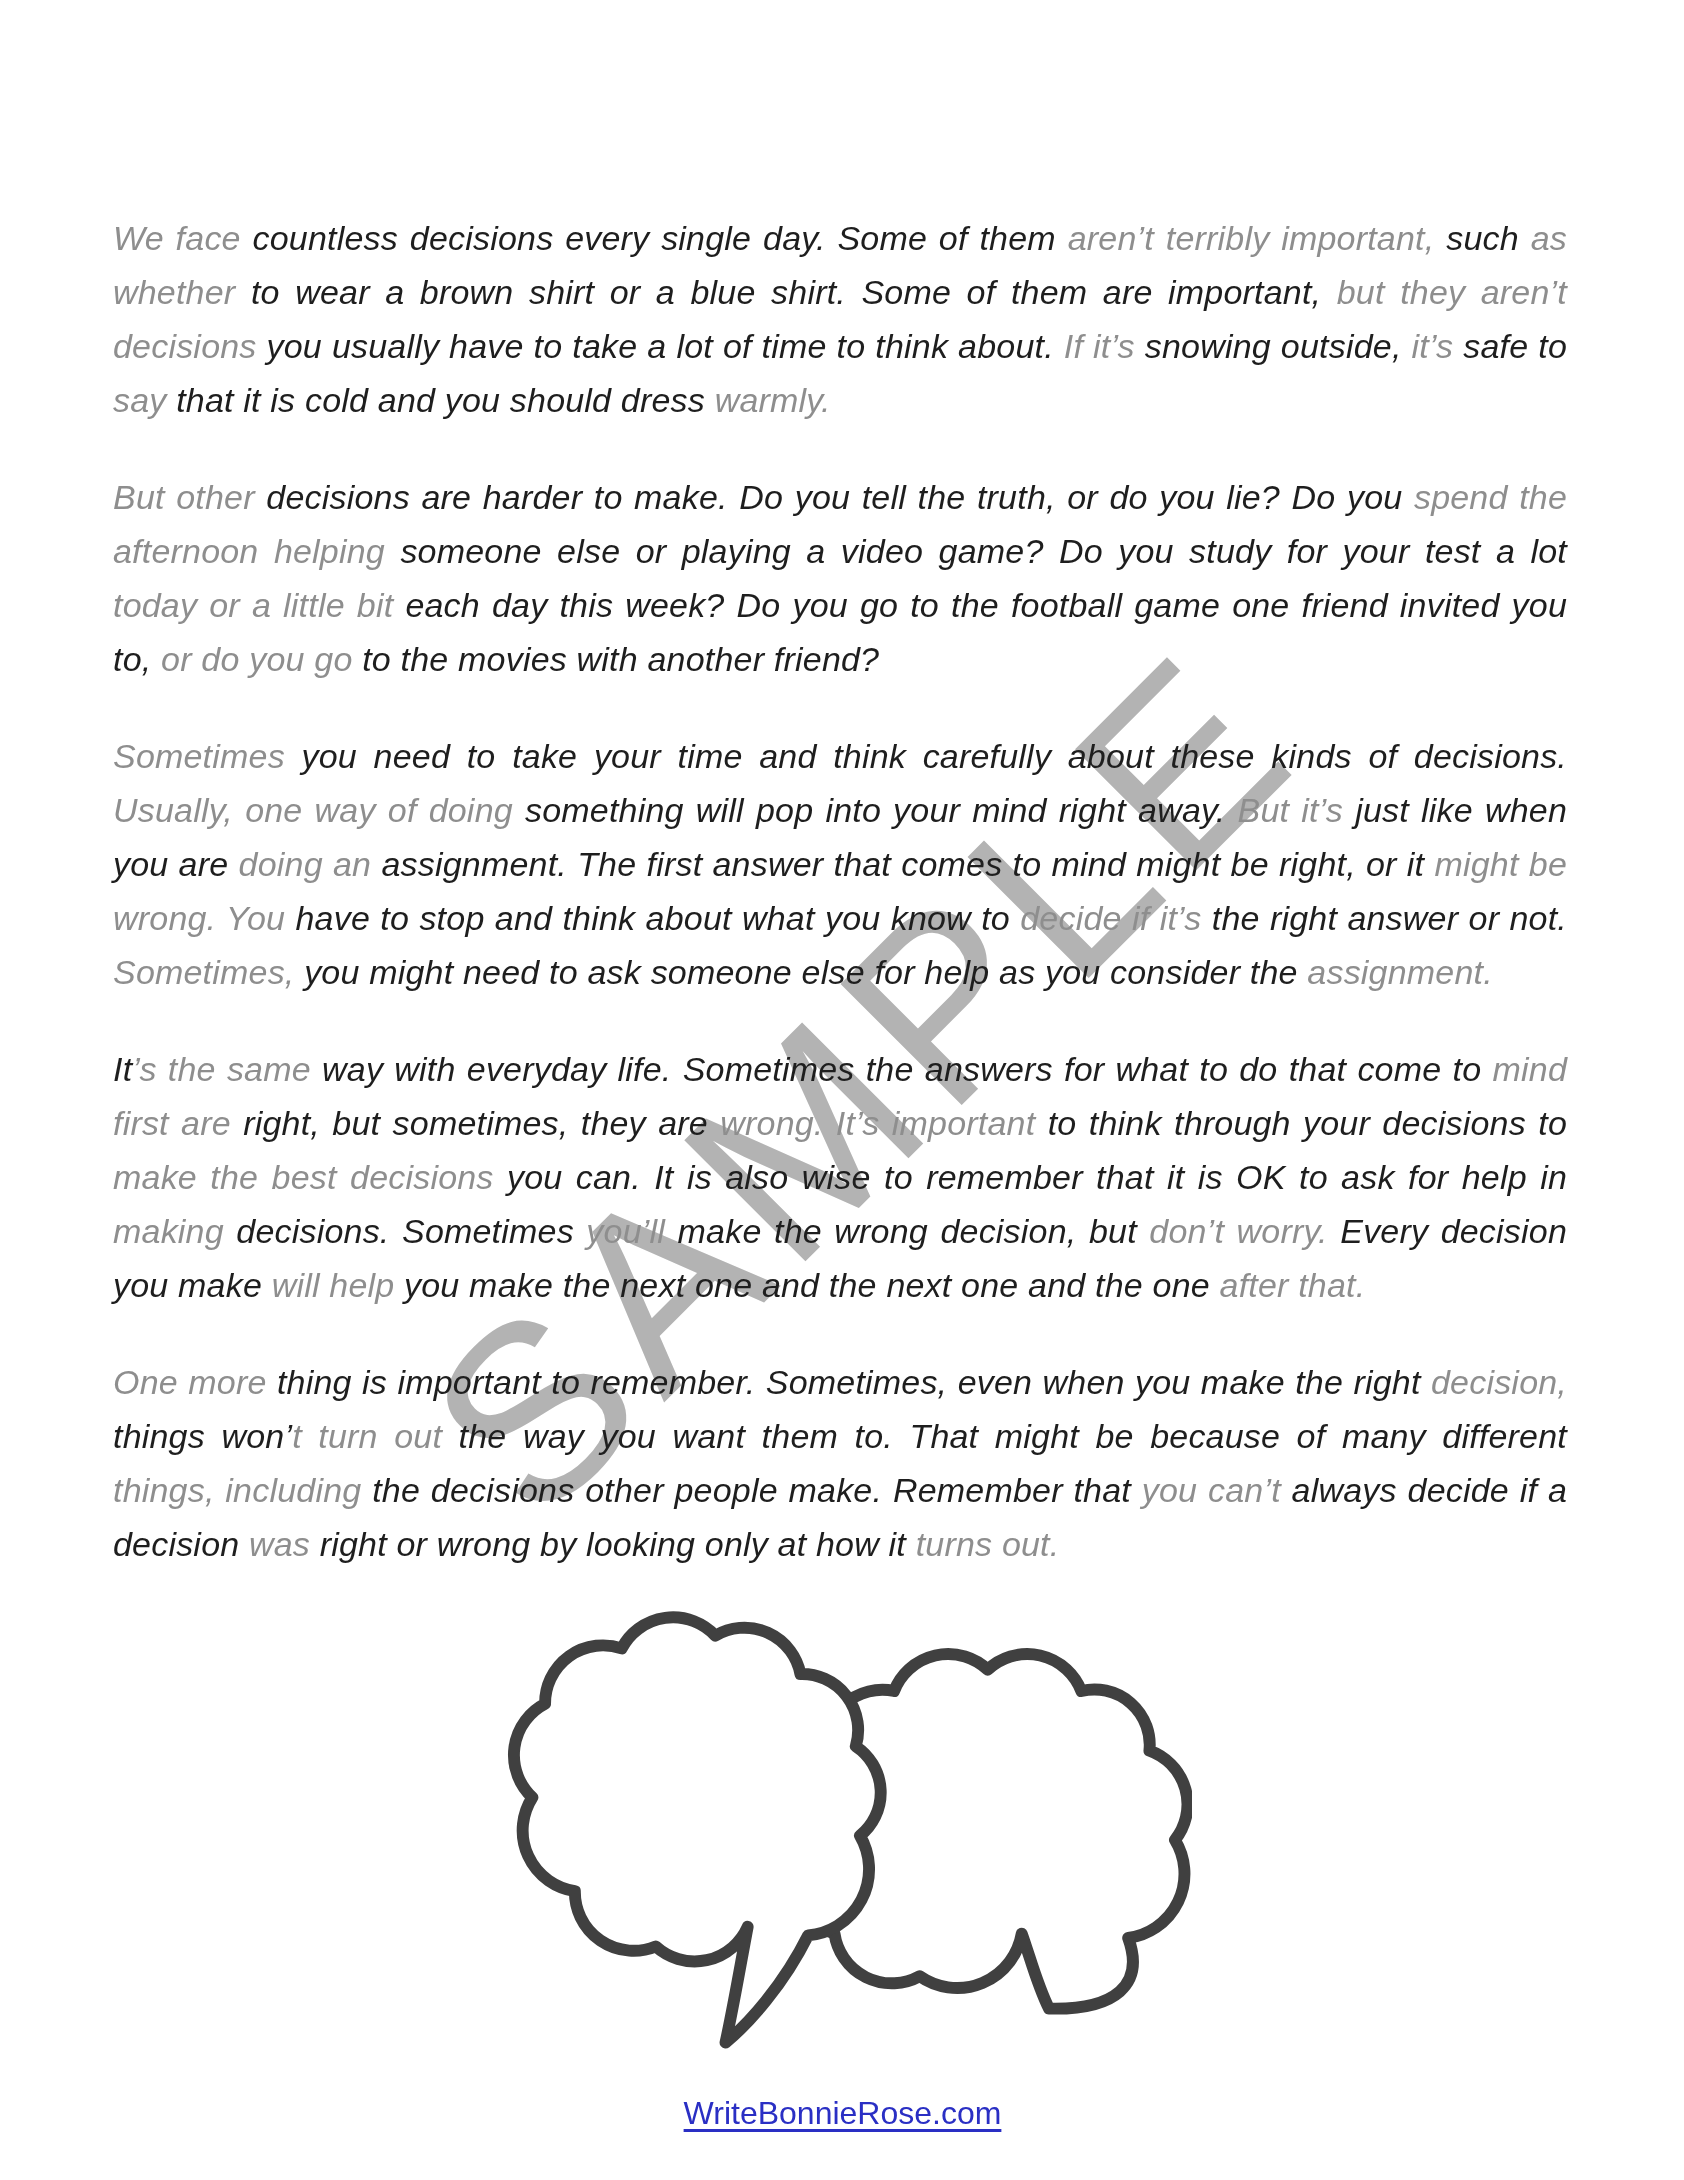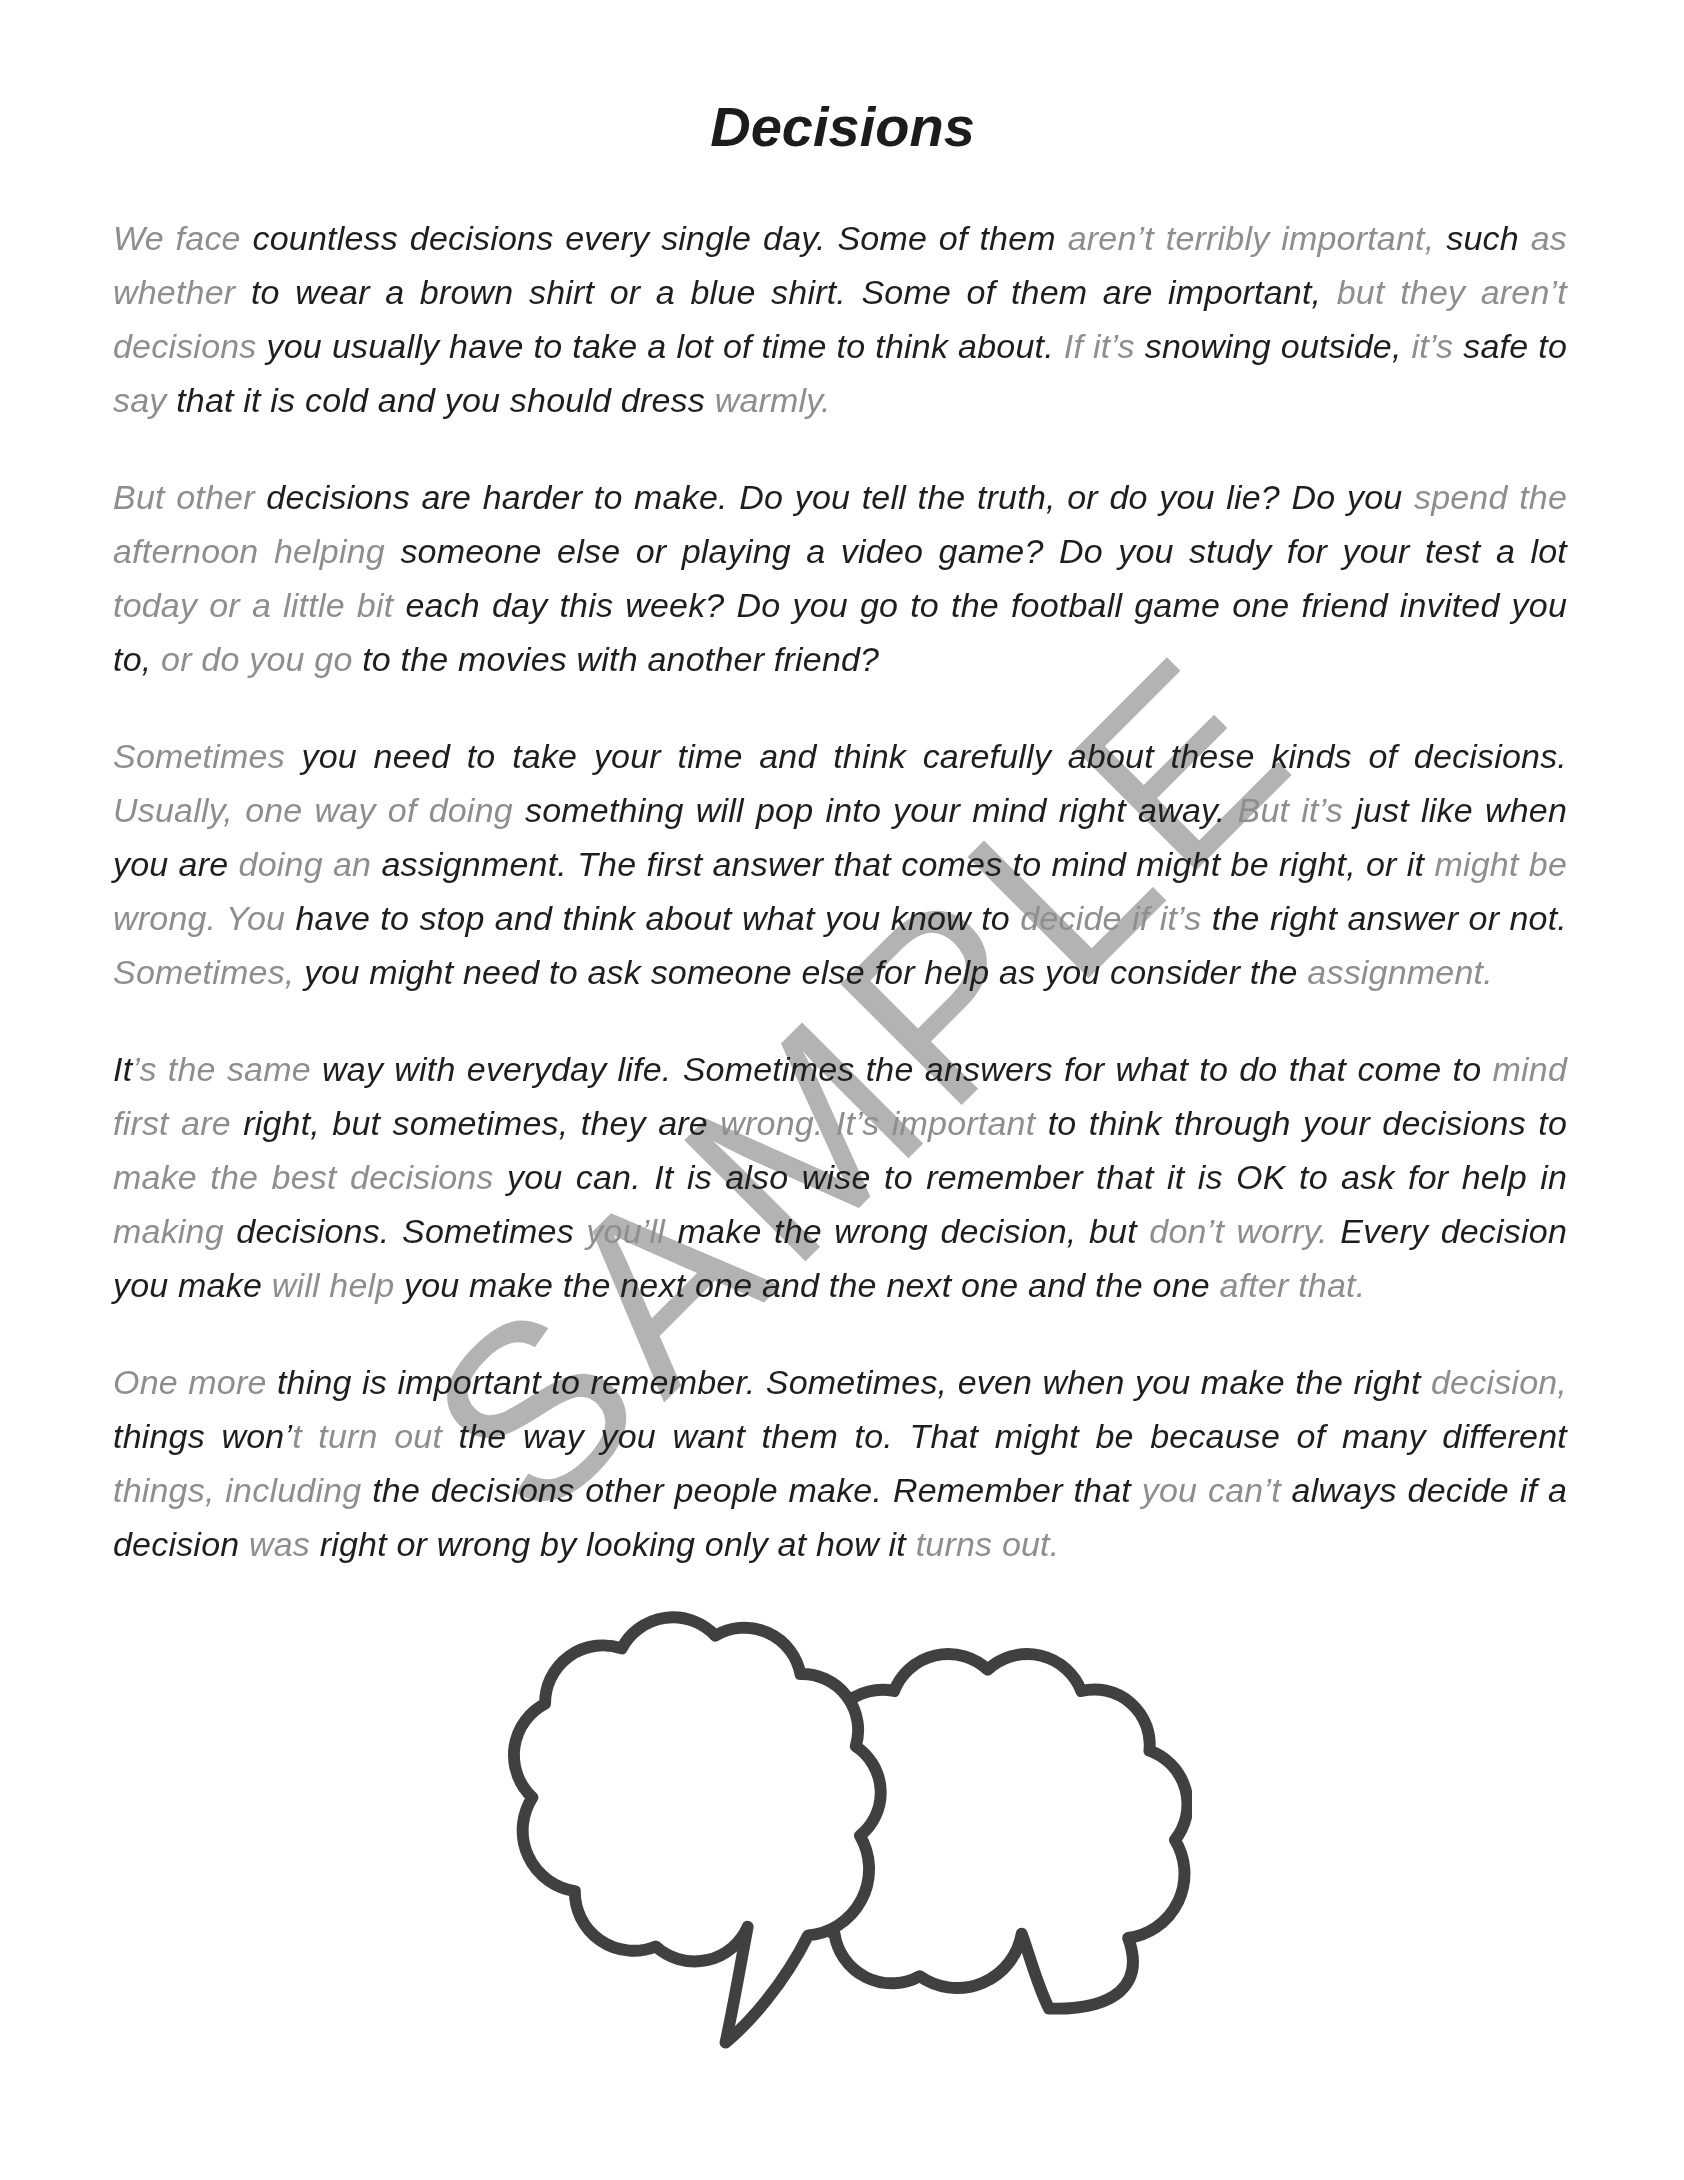--- a/index.html
+++ b/index.html
@@ -93,21 +93,20 @@
     cursor:pointer;
   }
 </style>
 </head>
 <body>
 
 <div class="page">
 
   <div class="watermark">SAMPLE</div>
 
-  <h1 class="title">Decisions</h1>
 
   <div class="content">
       <p class="para"><span class="seg light">We face </span><span class="seg dark">countless decisions every single day. Some of them </span><span class="seg light">aren’t terribly important, </span><span class="seg dark">such </span><span class="seg light">as whether </span><span class="seg dark">to wear a brown shirt or a blue shirt. Some of them are important, </span><span class="seg light">but they aren’t decisions </span><span class="seg dark">you usually have to take a lot of time to think about. </span><span class="seg light">If it’s </span><span class="seg dark">snowing outside, </span><span class="seg light">it’s </span><span class="seg dark">safe to </span><span class="seg light">say </span><span class="seg dark">that it is cold and you should dress </span><span class="seg light">warmly.</span></p>
       <p class="para"><span class="seg light">But other </span><span class="seg dark">decisions are harder to make. Do you tell the truth, or do you lie? Do you </span><span class="seg light">spend the afternoon helping </span><span class="seg dark">someone else or playing a video game? Do you study for your test a lot </span><span class="seg light">today or a little bit </span><span class="seg dark">each day this week? Do you go to the football game one friend invited you to, </span><span class="seg light">or do you go </span><span class="seg dark">to the movies with another friend?</span></p>
       <p class="para"><span class="seg light">Sometimes </span><span class="seg dark">you need to take your time and think carefully about these kinds of decisions. </span><span class="seg light">Usually, one way of doing </span><span class="seg dark">something will pop into your mind right away. </span><span class="seg light">But it’s </span><span class="seg dark">just like when you are </span><span class="seg light">doing an </span><span class="seg dark">assignment. The first answer that comes to mind might be right, or it </span><span class="seg light">might be wrong. You </span><span class="seg dark">have to stop and think about what you know to </span><span class="seg light">decide if it’s </span><span class="seg dark">the right answer or not. </span><span class="seg light">Sometimes, </span><span class="seg dark">you might need to ask someone else for help as you consider the </span><span class="seg light">assignment.</span></p>
       <p class="para"><span class="seg dark">It</span><span class="seg light">’s the same </span><span class="seg dark">way with everyday life. Sometimes the answers for what to do that come to </span><span class="seg light">mind first are </span><span class="seg dark">right, but sometimes, they are </span><span class="seg light">wrong. It’s important </span><span class="seg dark">to think through your decisions to </span><span class="seg light">make the best decisions </span><span class="seg dark">you can. It is also wise to remember that it is OK to ask for help in </span><span class="seg light">making </span><span class="seg dark">decisions. Sometimes </span><span class="seg light">you’ll </span><span class="seg dark">make the wrong decision, but </span><span class="seg light">don’t worry. </span><span class="seg dark">Every decision you make </span><span class="seg light">will help </span><span class="seg dark">you make the next one and the next one and the one </span><span class="seg light">after that.</span></p>
       <p class="para"><span class="seg light">One more </span><span class="seg dark">thing is important to remember. Sometimes, even when you make the right </span><span class="seg light">decision, </span><span class="seg dark">things won’</span><span class="seg light">t turn out </span><span class="seg dark">the way you want them to. That might be because of many different </span><span class="seg light">things, including </span><span class="seg dark">the decisions other people make. Remember that </span><span class="seg light">you can’t </span><span class="seg dark">always decide if a decision </span><span class="seg light">was </span><span class="seg dark">right or wrong by looking only at how it </span><span class="seg light">turns out.</span></p>
     </div>
 
   <div class="illustration">
@@ -136,15 +135,18 @@
            A 78 78 0 0 1 369 382
            C 340 440 300 485 272 508
            C 282 462 290 414 298 372
            A 68 68 0 0 1 190 395
            A 69 69 0 0 1 95 330
            A 72 72 0 0 1 45 220
            Z"></path>
     </svg>
   </div>
 
+  <div class="footer">
+    <a>WriteBonnieRose.com</a>
+  </div>
 
 </div>
 
 
 </body></html>

